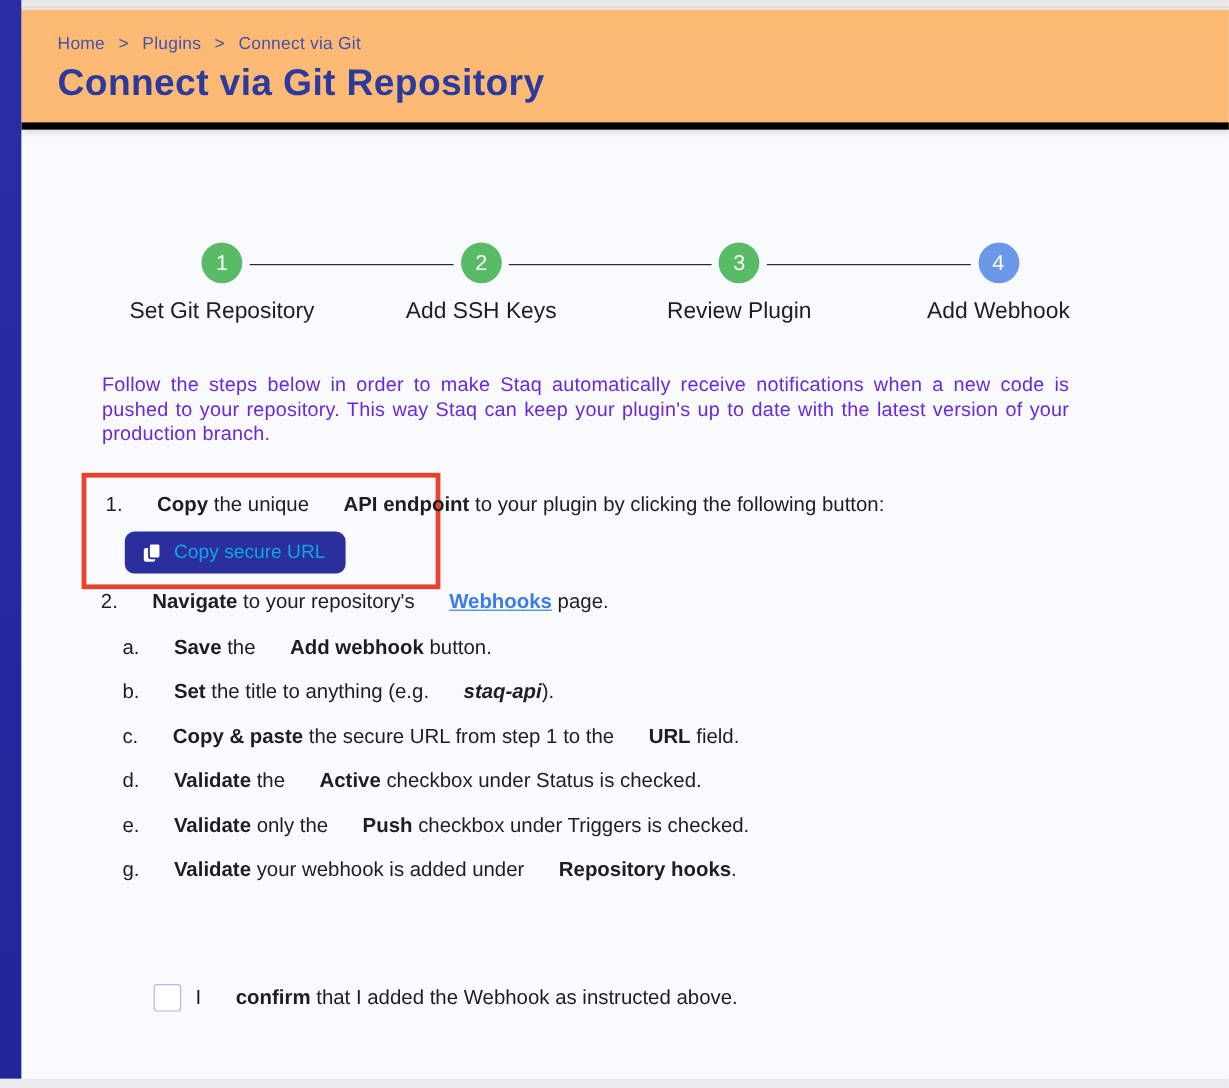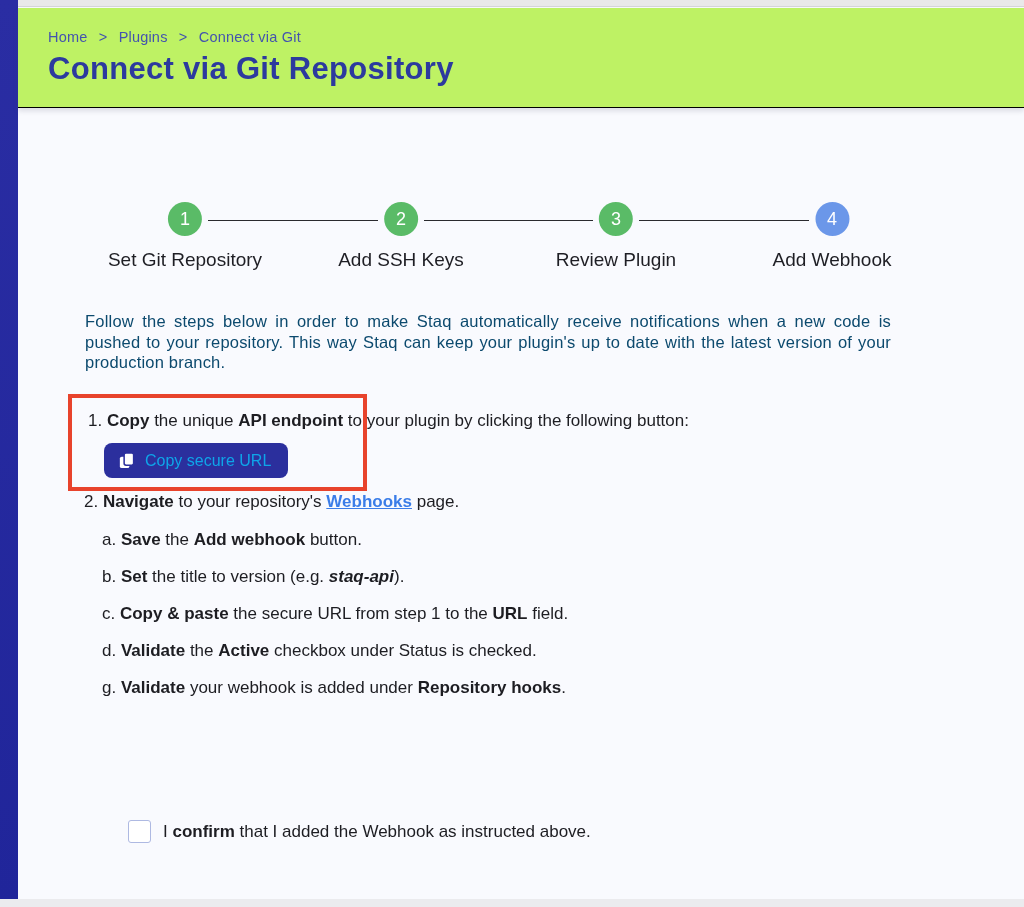--- a/index.html
+++ b/index.html
@@ -18,22 +18,22 @@
   .top-strip {
     position:absolute; left:18px; top:0; right:0; height:7px;
     background:#e9e9e9; border-bottom:1px solid #d6d6d8;
   }
   .bottom-strip {
     position:absolute; left:0; bottom:0; width:100%; height:8px;
     background:#ebebee;
   }
   .header {
     position:absolute; left:18px; top:8px; right:0; height:100px;
-    background:#bef264;
-    border-bottom:1px solid #000000;
+    background:#fdba74;
+    border-bottom:6px solid #000000;
     box-shadow:0 3px 5px rgba(90,90,110,0.18);
     padding:21px 0 0 30px;
   }
   .breadcrumb { font-size:14.5px; color:#4353ae; letter-spacing:0.2px; }
   .breadcrumb .crumb-sep { margin:0 7px; }
   .breadcrumb .crumb-link { cursor:pointer; }
   .page-title {
     margin-top:6px;
     font-size:31px; font-weight:700; color:#2c3a9e; letter-spacing:0.3px;
   }
@@ -54,32 +54,32 @@
   .step-circle.done { background:#5abb67; }
   .step-circle.current { background:#6b97e9; }
   .step-label { margin-top:13px; font-size:19px; color:#1e1e24; white-space:nowrap; }
   .connector { position:absolute; top:18px; height:0; border-top:1.6px solid #2a2a2e; }
   .connector.c1 { left:190px; width:170px; }
   .connector.c2 { left:406px; width:169px; }
   .connector.c3 { left:621px; width:170px; }
   
   .intro {
     position:absolute; left:85px; top:311px; width:806px;
-    font-size:16.5px; line-height:20.5px; color:#0c4a6e;
+    font-size:16.5px; line-height:20.5px; color:#6d28d9;
     text-align:justify; letter-spacing:0.2px;
   }
   
   .highlight-box {
     position:absolute; left:68px; top:394px; width:299px; height:97px;
     border:4px solid #e8432c; background:transparent;
   }
   .item-line { position:absolute; font-size:17px; color:#1d1d22; white-space:nowrap; }
   .item-1 { left:88px; top:411px; }
   .item-2 { left:84px; top:492px; }
-  .b { font-weight:bold; }
+  .b { font-weight:bold;margin-left:24px; }
   .i { font-style:italic; }
   .link { color:#3b7de8; font-weight:bold; text-decoration:underline; cursor:pointer;text-align:center; }
   .copy-btn {
     position:absolute; left:104px; top:443px; height:35px;
     display:inline-flex; align-items:center; gap:9px;
     background:#2b2f9d; color:#0ea5e9; border:none; border-radius:8px;
     padding:0 17px 0 13px; font-size:16px; font-family:"Liberation Sans",sans-serif;
     cursor:pointer;
   }
   .substeps { position:absolute; left:102px; top:530px; }
@@ -148,23 +148,24 @@
       <rect x="7.5" y="2" width="10" height="13" rx="2" fill="#ffffff" stroke="#2b2f9d" stroke-width="1.6"></rect>
     </svg>
   </span>
   <span>Copy secure URL</span>
 </button>
 
 <div class="item-line item-2"><span>2. </span><span class="b">Navigate</span><span> to your repository's </span><span class="b link">Webhooks</span><span> page.</span></div>
 
 <div class="substeps">
   <div class="substep"><span>a. </span><span class="b">Save</span><span> the </span><span class="b">Add webhook</span><span> button.</span></div>
-  <div class="substep"><span>b. </span><span class="b">Set</span><span> the title to version (e.g. </span><span class="b i">staq-api</span><span>).</span></div>
+  <div class="substep"><span>b. </span><span class="b">Set</span><span> the title to anything (e.g. </span><span class="b i">staq-api</span><span>).</span></div>
   <div class="substep"><span>c. </span><span class="b">Copy &amp; paste</span><span> the secure URL from step 1 to the </span><span class="b">URL</span><span> field.</span></div>
   <div class="substep"><span>d. </span><span class="b">Validate</span><span> the </span><span class="b">Active</span><span> checkbox under Status is checked.</span></div>
+  <div class="substep"><span>e. </span><span class="b">Validate</span><span> only the </span><span class="b">Push</span><span> checkbox under Triggers is checked.</span></div>
   <div class="substep"><span>g. </span><span class="b">Validate</span><span> your webhook is added under </span><span class="b">Repository hooks</span><span>.</span></div>
 </div>
 
 <div class="confirm-row">
   <span class="checkbox"></span>
   <span class="confirm-label"><span>I </span><span class="b">confirm</span><span> that I added the Webhook as instructed above.</span></span>
 </div>
 
 <div class="bottom-strip"></div>
 

